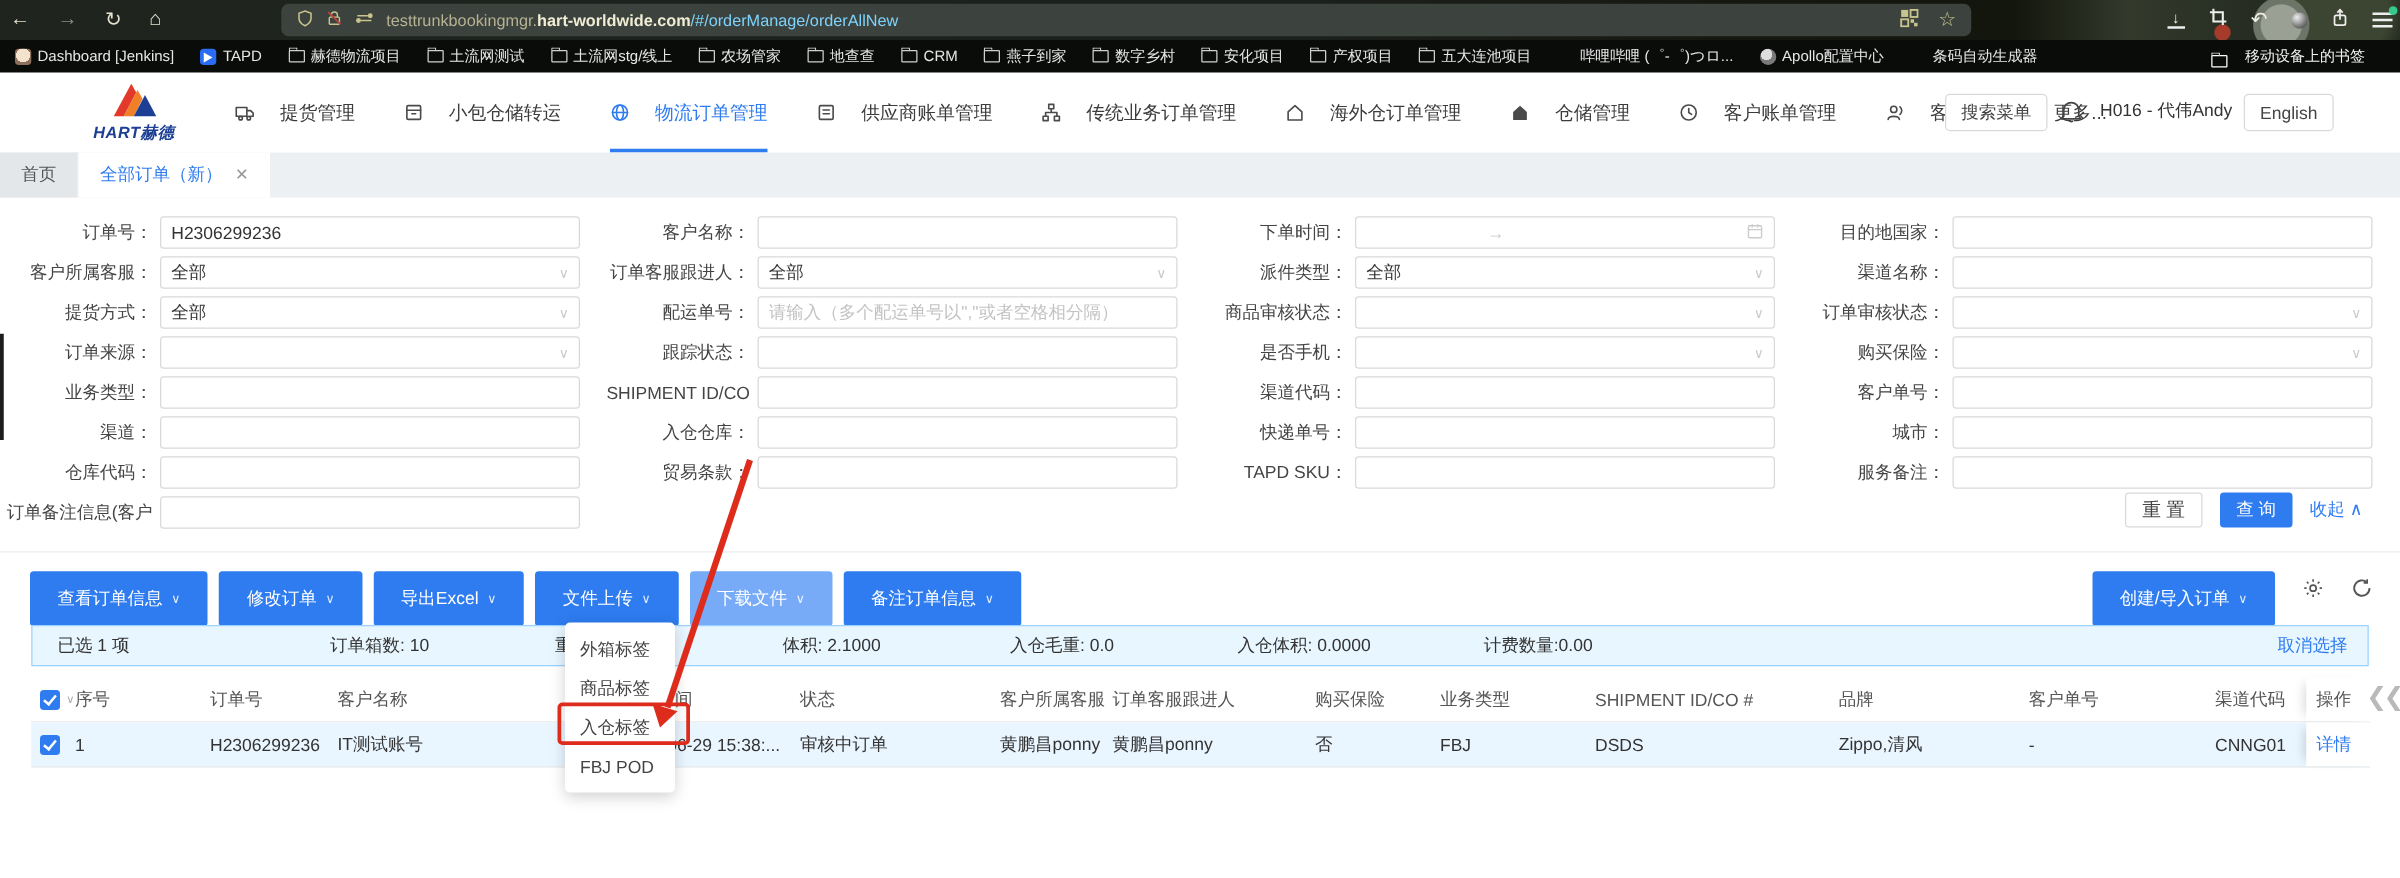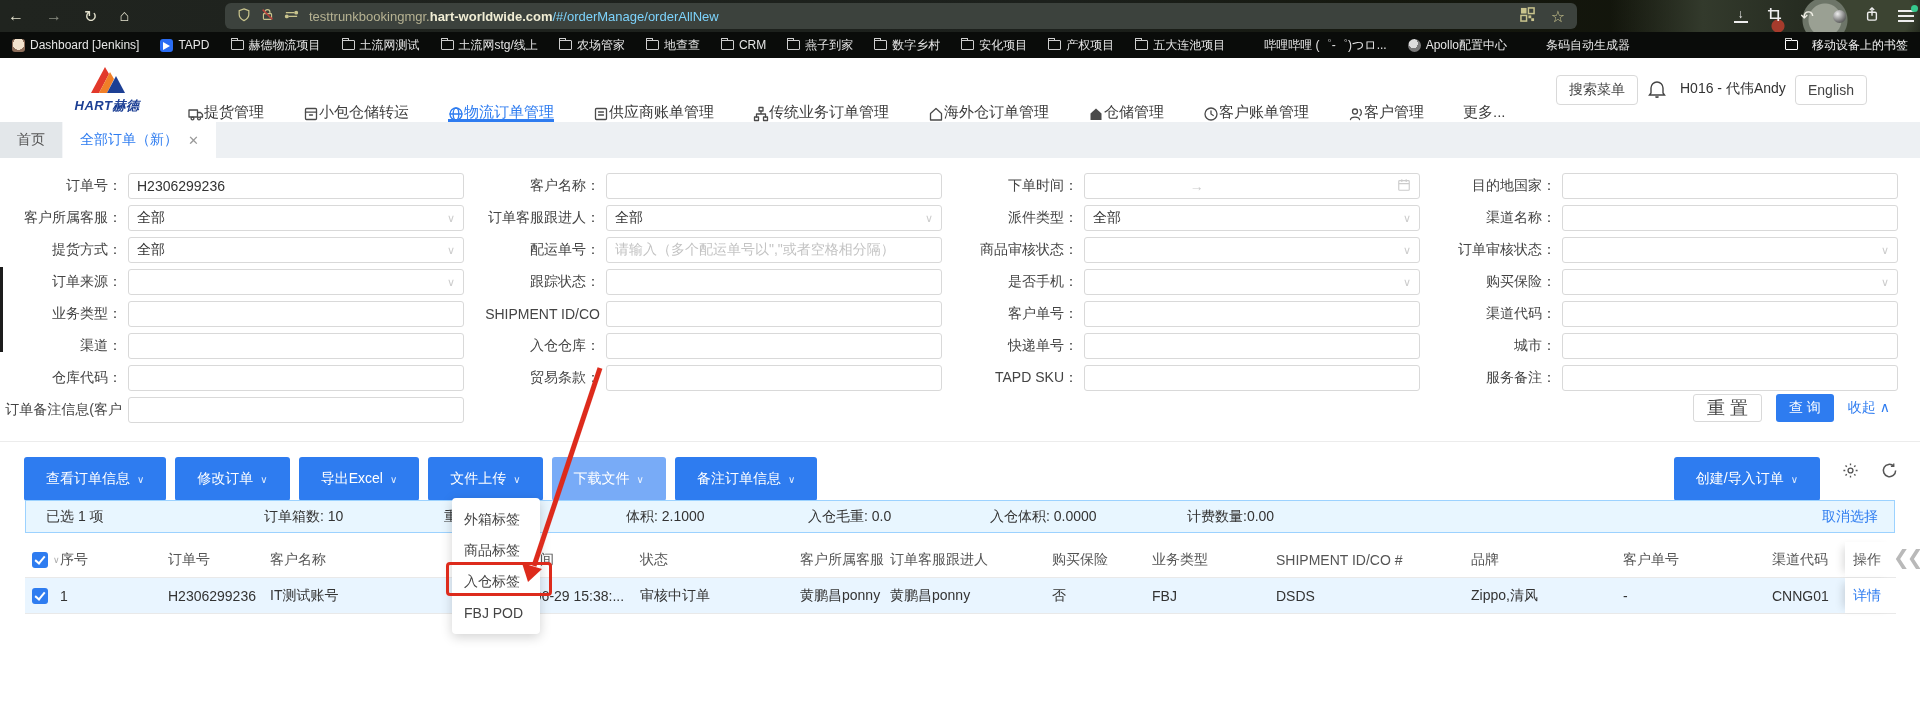--- a/index.html
+++ b/index.html
@@ -27,28 +27,28 @@
 
 .bmbar{position:absolute;left:0;top:32px;right:0;height:26px;background:#0a0c0a;display:flex;align-items:center;gap:21px;padding-left:12px;font-size:12px;color:#e6e6e6;z-index:5}
 .bm{display:flex;align-items:center;gap:5px;white-space:nowrap}
 .folder{width:13px;height:10px;border:1px solid #cfcfcf;border-radius:1px;position:relative;background:transparent}
 .folder:before{content:"";position:absolute;left:-1px;top:-3px;width:5px;height:2px;border:1px solid #cfcfcf;border-bottom:none;border-radius:1px 1px 0 0}
 .fav{width:13px;height:13px;border-radius:3px;display:inline-block}
 .fav-jenkins{background:radial-gradient(circle at 50% 40%,#f3e3cd 55%,#8d6e5a 56%)}
 .fav-tapd{background:#2a6df4;position:relative}
 .fav-tapd:before{content:"";position:absolute;left:3px;top:3px;border-left:7px solid #fff;border-top:4px solid transparent;border-bottom:4px solid transparent}
 .fav-apollo{background:radial-gradient(circle at 40% 35%,#ddd 40%,#7a7a7a 41%);border-radius:50%}
-.bm-mobile{position:absolute;right:12px;display:flex;align-items:center;gap:14px;color:#f2f2f2}
+.bm-mobile{position:absolute;right:28px;display:flex;align-items:flex-end;gap:14px;color:#f2f2f2}
 
 .appbar{position:absolute;left:0;top:58px;right:0;height:64px;background:#fff;z-index:4}
 .logo{position:absolute;left:72px;top:5px;width:70px;text-align:center}
 .logo svg{display:block;margin:0 auto}
 .brand{font-size:13px;font-weight:bold;font-style:italic;color:#1c3f94;letter-spacing:.5px;white-space:nowrap}
 .nav{position:absolute;left:188px;top:0;height:100%;display:flex;align-items:center;gap:39px}
-.nav-item{position:relative;height:100%;display:flex;align-items:flex-end;gap:0;font-size:15px;color:#3c3c3c;cursor:pointer;white-space:nowrap}
+.nav-item{position:relative;height:100%;display:flex;align-items:center;gap:20px;font-size:15px;color:#3c3c3c;cursor:pointer;white-space:nowrap}
 .nav-item svg{color:#4a4a4a}
 .nav-item.active{color:#2e7cf0}
 .nav-item.active svg{color:#2e7cf0}
 .nav-item.active:after{content:"";position:absolute;left:0;right:0;bottom:0;height:3px;background:#2e7cf0}
 .hdr-btn{position:absolute;top:17px;height:30px;border:1px solid #d9d9d9;border-radius:4px;background:#fff;display:flex;align-items:center;padding:0 12px;font-size:14px;color:#444}
 .hdr-user{position:absolute;top:22px;font-size:14px;color:#333;white-space:nowrap}
 .bell{position:absolute;top:21px;color:#444}
 
 .tabbar{position:absolute;left:0;top:122px;right:0;height:36px;background:#edf0f3;display:flex;z-index:4}
 .tab{height:36px;display:flex;align-items:center;padding:0 17px;font-size:14px;color:#555;gap:10px;white-space:nowrap}
@@ -59,21 +59,21 @@
 .filters{position:absolute;left:0;top:158px;right:0;height:284px;background:#fff;border-bottom:1px solid #ececec;z-index:3}
 .fgrid{display:grid;grid-template-columns:repeat(4,478px);padding-top:12px}
 .fcell{display:flex;align-items:center;height:32px;padding-right:14px}
 .flabel{flex:0 0 128px;text-align:right;font-size:14px;color:#444;padding-right:6px;white-space:nowrap;overflow:hidden}
 .fctl{flex:1;height:26px;border:1px solid #d9d9d9;border-radius:3px;background:#fff;display:flex;align-items:center;padding:0 8px;font-size:14px;color:#333;overflow:hidden;white-space:nowrap}
 .fctl .ph{color:#c3c3c3}
 .fctl .caret{margin-left:auto;color:#ccc;font-size:11px}
 .fctl .arrow{color:#ccc;margin:0 auto}
 .fctl .cal{margin-left:auto;color:#ccc}
 .factions{position:absolute;right:30px;top:236px;display:flex;align-items:center;gap:14px}
-.btn-plain{height:28px;padding:0 13px;border:1px solid #d9d9d9;border-radius:3px;background:#fff;font-size:18px;color:#444;display:flex;align-items:center}
+.btn-plain{height:28px;padding:0 13px;border:1px solid #d9d9d9;border-radius:3px;background:#fff;font-size:15px;color:#444;display:flex;align-items:center}
 .btn-blue{height:28px;padding:0 13px;border:none;border-radius:3px;background:#2e7cf0;font-size:14px;color:#fff;display:flex;align-items:center}
 .link-blue{color:#2e7cf0;font-size:14px;white-space:nowrap}
 
 .toolbar{position:absolute;left:0;top:442px;right:0;height:58px;background:#fff}
 .tbuttons{position:absolute;left:24px;top:15px;display:flex;gap:9px}
 .tbtn{height:44px;background:#2e7cf0;color:#fff;border-radius:3px;padding:0 22px;display:flex;align-items:center;gap:7px;font-size:14px;white-space:nowrap}
 .tbtn .caret{font-size:10px;opacity:.85}
 .tbtn.open{background:#78abf7}
 .create-btn{position:absolute;right:100px;top:15px}
 .gear{position:absolute;right:61px;top:20px;color:#555}
@@ -465,27 +465,27 @@
             <span></span>
           </div>
         </div>
         <div class="fcell">
           <span class="flabel">SHIPMENT ID/CO</span>
           <div class="fctl">
             <span></span>
           </div>
         </div>
         <div class="fcell">
+          <span class="flabel">渠道代码：</span>
+          <div class="fctl">
+            <span></span>
+          </div>
+        </div>
+        <div class="fcell">
           <span class="flabel">客户单号：</span>
-          <div class="fctl">
-            <span></span>
-          </div>
-        </div>
-        <div class="fcell">
-          <span class="flabel">渠道代码：</span>
           <div class="fctl">
             <span></span>
           </div>
         </div>
         <div class="fcell">
           <span class="flabel">渠道：</span>
           <div class="fctl">
             <span></span>
           </div>
         </div>

